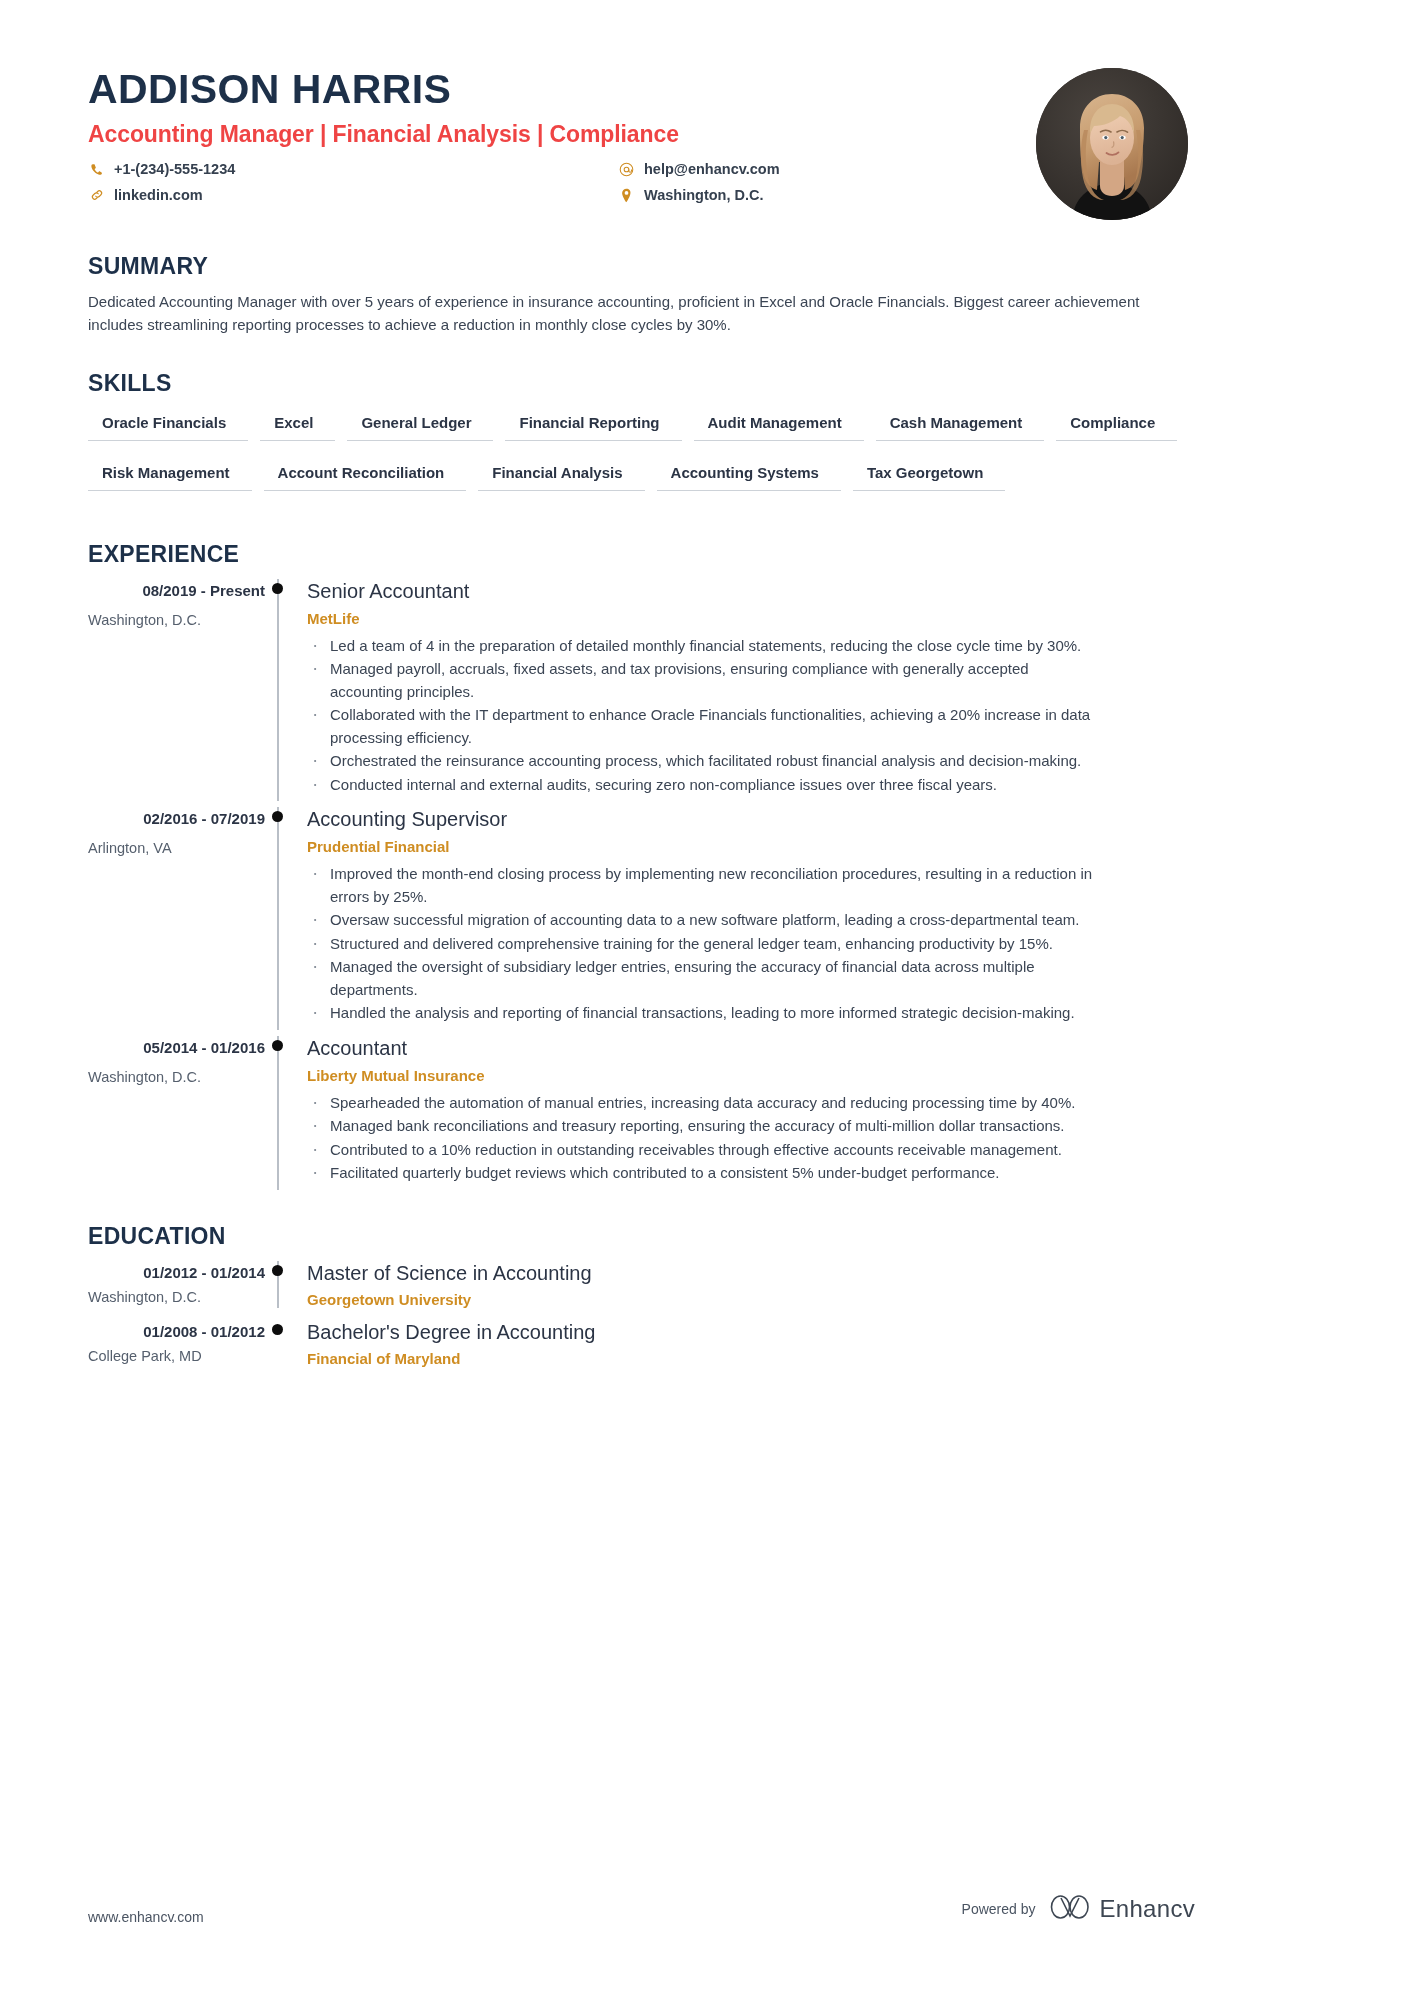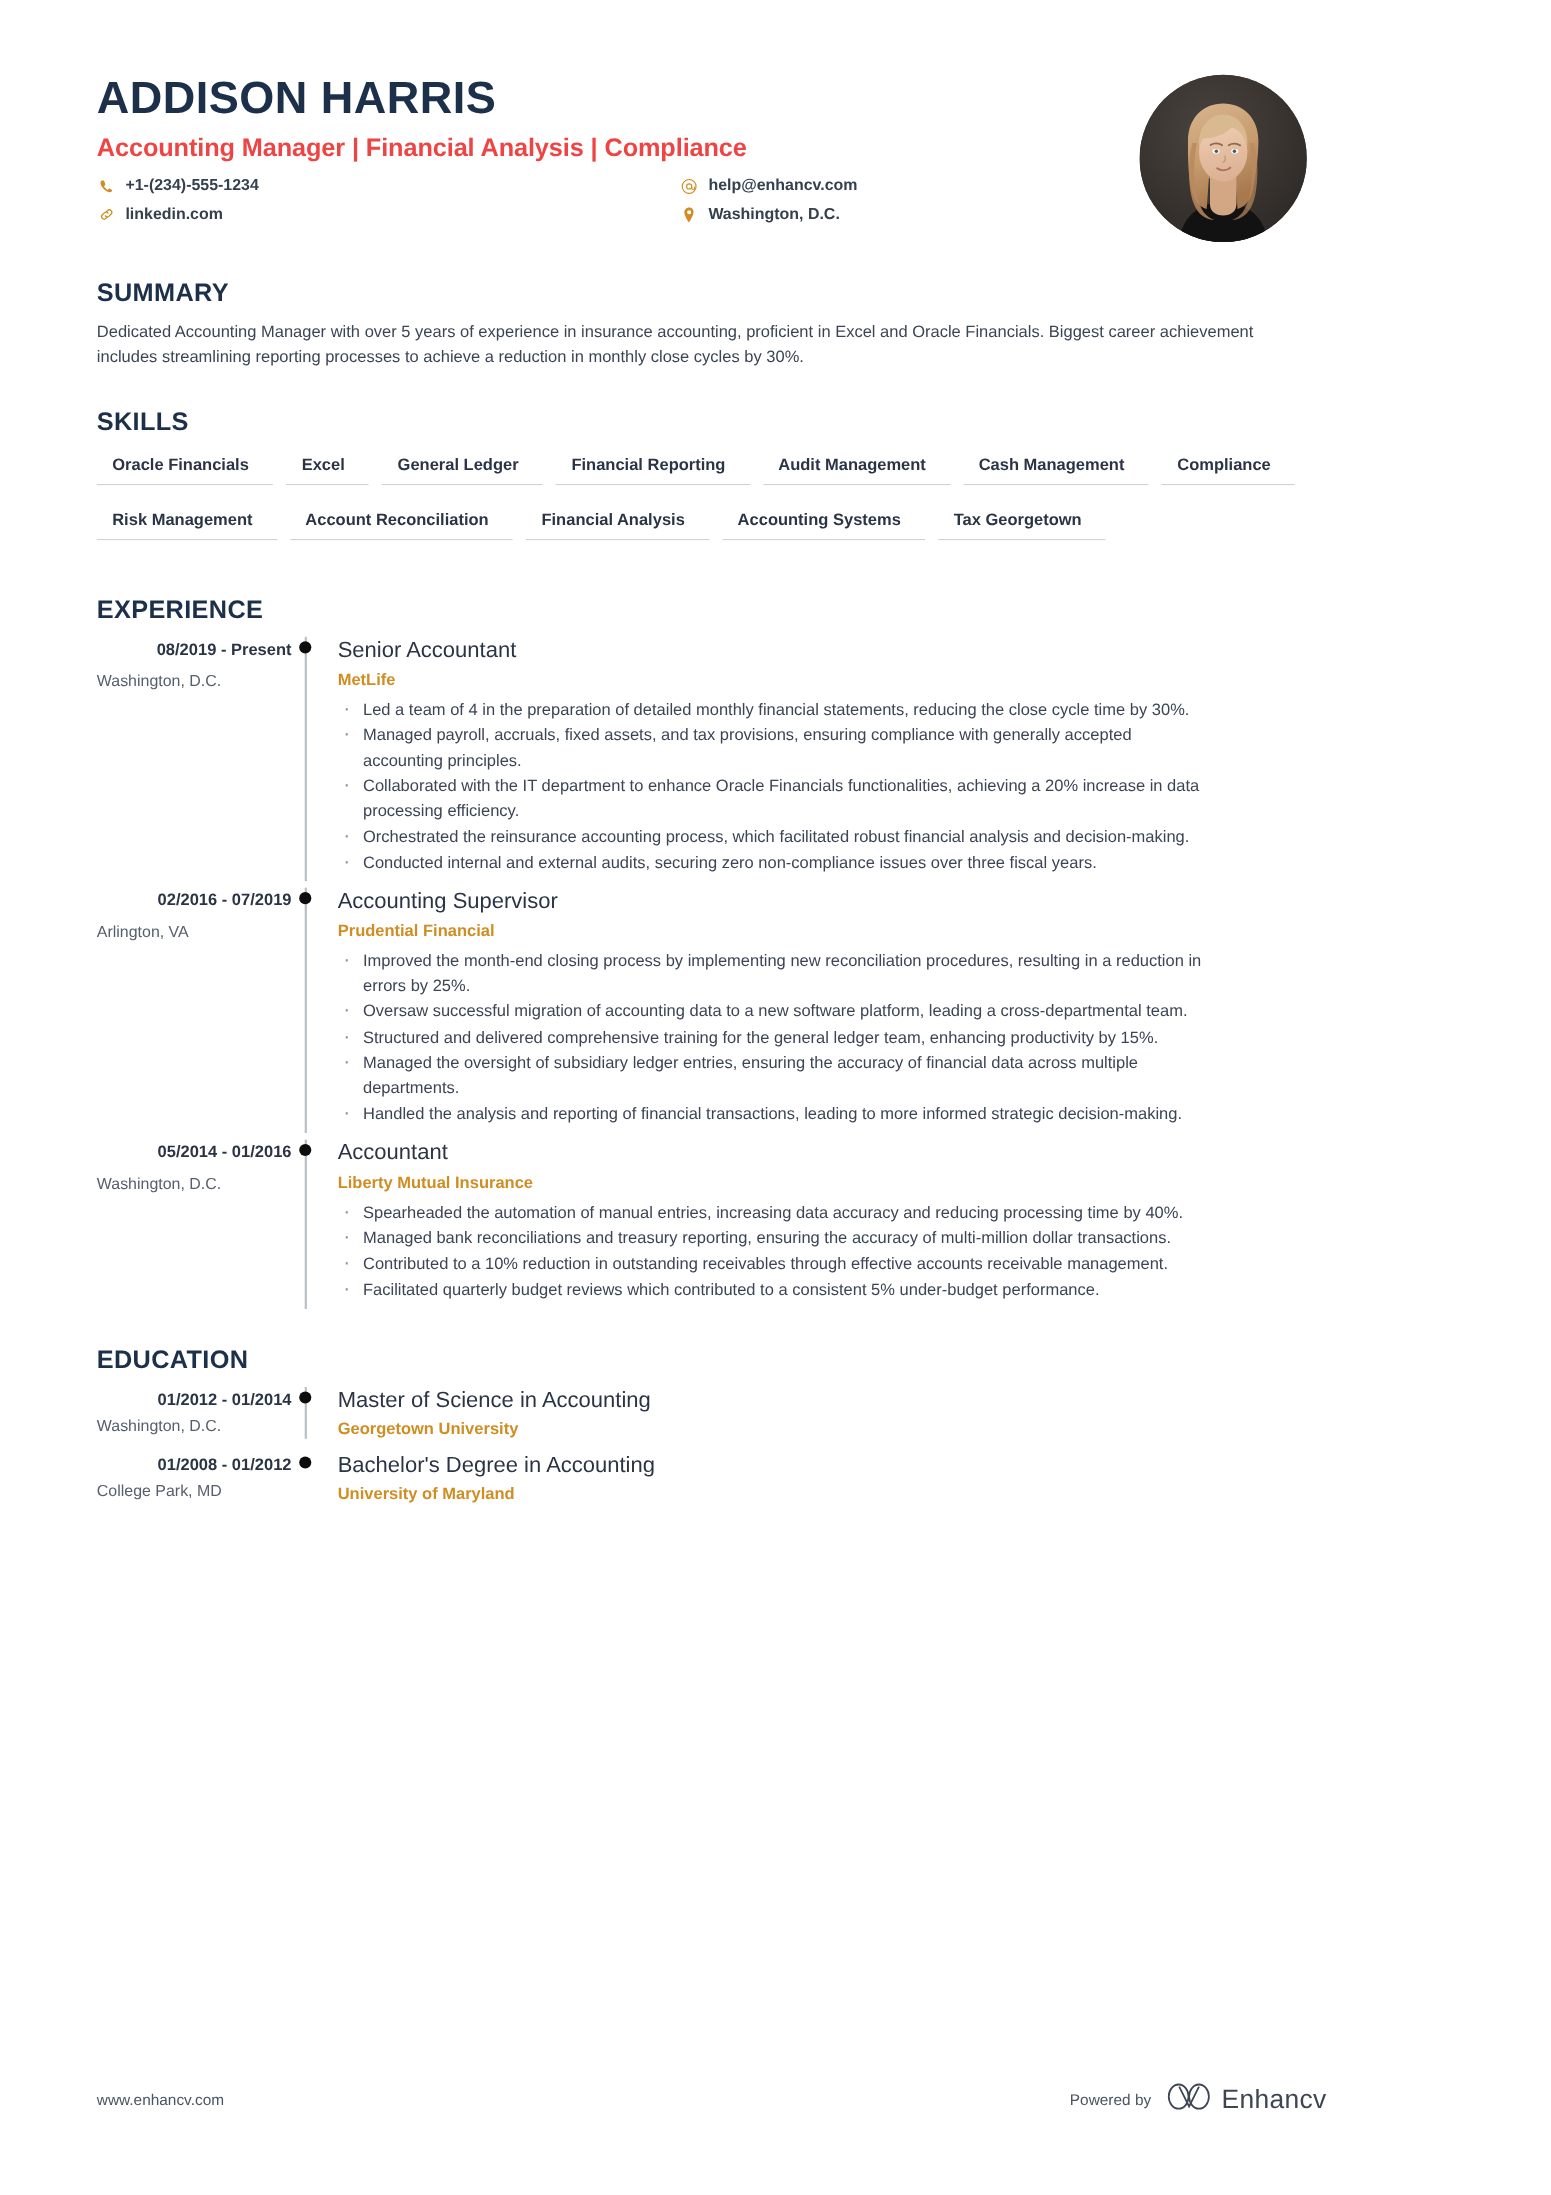--- a/index.html
+++ b/index.html
@@ -218,24 +218,24 @@
   .edu-entry .tl-body { padding-bottom: 0; }
   .edu-entry .tl-location { margin-top: 8px; }
   .edu-entry + .edu-entry { margin-top: 12px; }
   .edu-entry .job-title { font-size: 20px; }
   .edu-entry .job-company { margin-top: 6px; }
 
   
   .footer {
     position: absolute;
     left: 88px;
-    right: 80px;
+    right: 91px;
     bottom: 70px;
     display: flex;
-    align-items: center;
+    align-items: flex-end;
     justify-content: space-between;
   }
   .footer-url {
     font-size: 14px;
     color: #4a5462;
   }
   .footer-right {
     display: flex;
     align-items: center;
     gap: 13px;
@@ -470,21 +470,21 @@
     <div class="tl-entry edu-entry">
       <div class="tl-dates">
         <div class="tl-period">01/2008 - 01/2012</div>
         <div class="tl-location">College Park, MD</div>
       </div>
       <div class="tl-rail">
         <div class="dot"></div>
       </div>
       <div class="tl-body">
         <div class="job-title">Bachelor's Degree in Accounting</div>
-        <div class="job-company">University of Maryland</div>
+        <div class="job-company">Financial of Maryland</div>
       </div>
     </div>
   </div>
 
   <div class="footer">
     <div class="footer-url">www.enhancv.com</div>
     <div class="footer-right">
       <div class="powered-by">Powered by</div>
       <div class="brand">
         <span>

